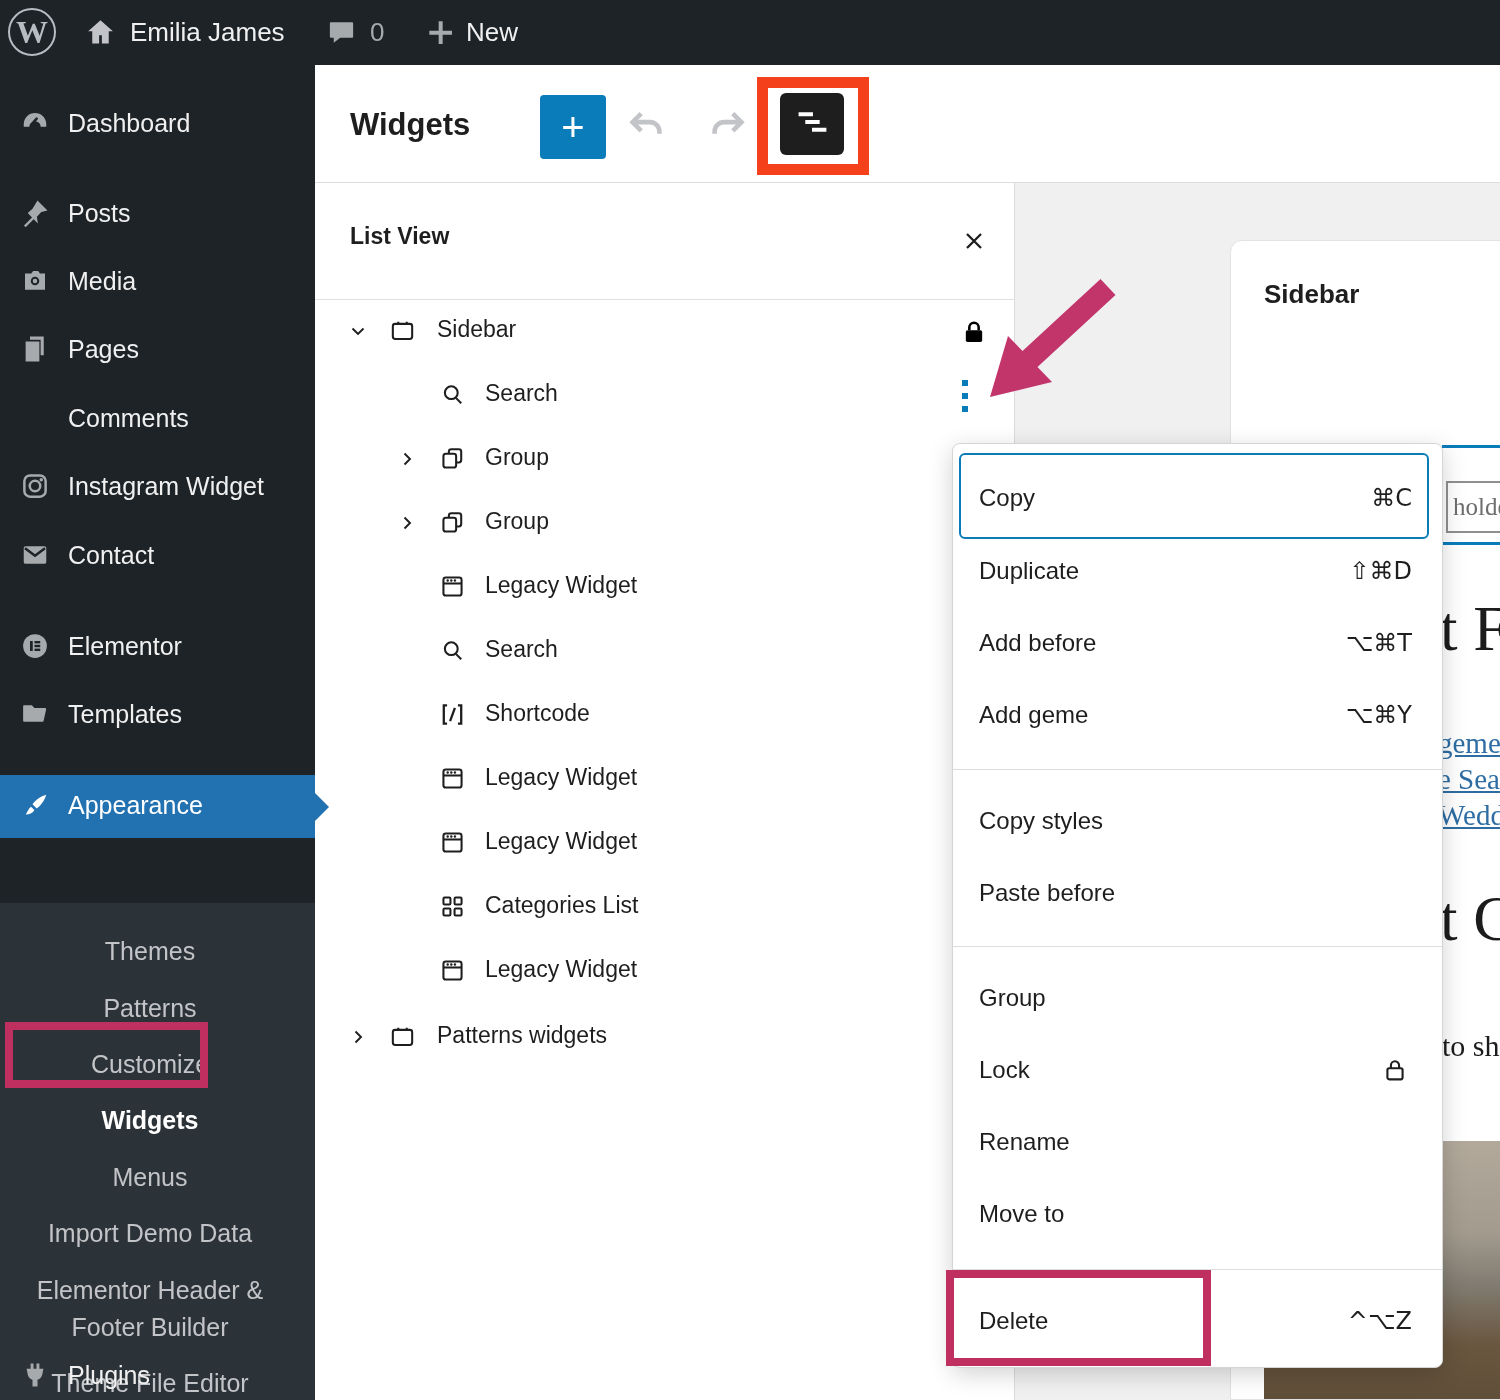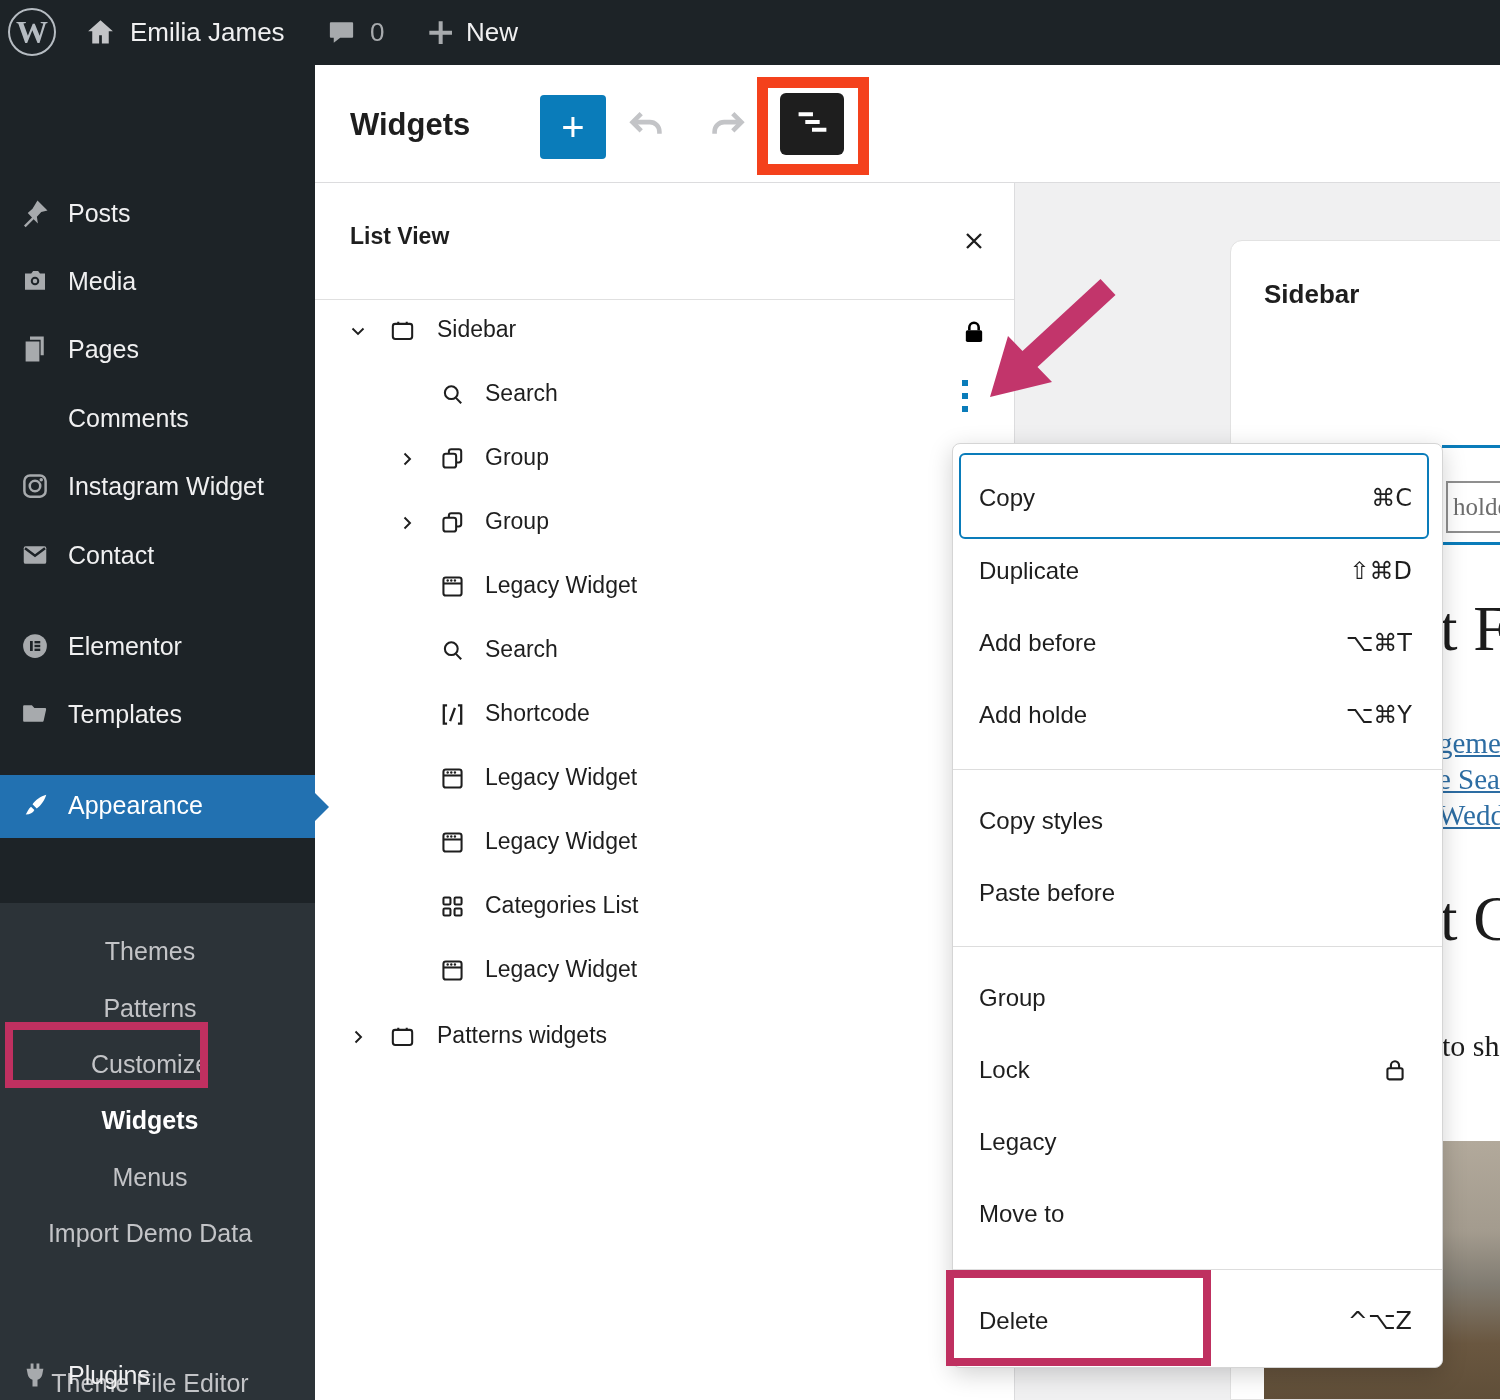--- a/index.html
+++ b/index.html
@@ -100,20 +100,27 @@
         <path d="M4 4h16c.6 0 1 .4 1 1v10c0 .6-.4 1-1 1h-9l-5 4v-4H4c-.6 0-1-.4-1-1V5c0-.6.4-1 1-1z" fill="currentColor"></path>
       </svg></span>
   <span class="ab-txt ab-gray" style="left:370px;">0</span>
   <span class="abs" style="left:424px;top:16px;color:#a7aaad;"><svg width="32" height="32" viewBox="0 0 24 24">
         <path d="M11 4h3v7h7v3h-7v7h-3v-7H4v-3h7z" fill="currentColor"></path>
       </svg></span>
   <span class="ab-txt" style="left:466px;">New</span>
 </div>
 
 <div id="side-menu">
+    <div class="sm-item" style="top:35px">
+      <span class="mi"><svg width="30" height="30" viewBox="0 0 24 24">
+          <path d="M12 4a9 9 0 019 9v2h-4.5a4.5 4.5 0 00-9 0H3v-2a9 9 0 019-9z" fill="currentColor"></path>
+          <rect x="11" y="7" width="2" height="6" rx="1" transform="rotate(42 12 10)" fill="#1d2327"></rect>
+        </svg></span>
+      <span class="ml">Dashboard</span>
+    </div>
     <div class="sm-item" style="top:125px">
       <span class="mi"><svg width="30" height="30" viewBox="0 0 24 24">
           <path d="M14 2l8 8-5 1.2L13.5 15l.8 5.3-3.4-3.4-6.4 6.4-1.3-1.3 6.4-6.4L6.2 12l3.8-3.5z" fill="currentColor"></path>
         </svg></span>
       <span class="ml">Posts</span>
     </div>
     <div class="sm-item" style="top:193px">
       <span class="mi"><svg width="30" height="30" viewBox="0 0 24 24">
           <path d="M4 6h5l1.5-2h4L16 6h4v13H4z" fill="currentColor"></path>
           <circle cx="12" cy="12" r="3.4" fill="#1d2327"></circle>
@@ -170,20 +177,21 @@
       <span class="ml">Appearance</span>
       <span class="arrow"></span>
     </div>
     <div id="submenu">
       <div class="sub-item" style="top:30px">Themes</div>
       <div class="sub-item" style="top:87px">Patterns</div>
       <div class="sub-item" style="top:143px">Customize</div>
       <div class="sub-item current" style="top:199px">Widgets</div>
       <div class="sub-item" style="top:256px">Menus</div>
       <div class="sub-item" style="top:312px">Import Demo Data</div>
+      <div class="sub-item" style="top:369px">Elementor Header &amp; Footer Builder</div>
       <div class="sub-item" style="top:462px">Theme File Editor</div>
     </div>
     <div class="sm-item" style="top:1287px">
       <span class="mi"><svg width="30" height="30" viewBox="0 0 24 24">
           <path d="M8.5 7V2.8h2.3V7h2.4V2.8h2.3V7h3.2l-.9 4.6a5.3 5.3 0 01-3.8 4.1v5.5h-4v-5.5a5.3 5.3 0 01-3.8-4.1L5.3 7z" fill="currentColor"></path>
         </svg></span>
       <span class="ml">Plugins</span>
     </div>
   </div>
 <div id="widgets-annotation"></div>
@@ -368,21 +376,21 @@
       </div>
       <div class="cm-row" style="top:91px">
         <span class="cm-label">Duplicate</span>
         <span class="cm-short">⇧⌘D</span>
       </div>
       <div class="cm-row" style="top:163px">
         <span class="cm-label">Add before</span>
         <span class="cm-short">⌥⌘T</span>
       </div>
       <div class="cm-row" style="top:235px">
-        <span class="cm-label">Add holde</span>
+        <span class="cm-label">Add geme</span>
         <span class="cm-short">⌥⌘Y</span>
       </div>
       <div class="cm-div" style="top:325px"></div>
       <div class="cm-row" style="top:341px">
         <span class="cm-label">Copy styles</span>
       </div>
       <div class="cm-row" style="top:413px">
         <span class="cm-label">Paste before</span>
       </div>
       <div class="cm-div" style="top:502px"></div>
@@ -390,21 +398,21 @@
         <span class="cm-label">Group</span>
       </div>
       <div class="cm-row" style="top:590px">
         <span class="cm-label">Lock</span>
         <span class="cm-icon" style="top:22px"><svg width="28" height="28" viewBox="0 0 24 24">
             <rect x="5.5" y="10.5" width="13" height="9.5" rx="1.5" fill="none" stroke="currentColor" stroke-width="1.8"></rect>
             <path d="M8.5 10.5V8a3.5 3.5 0 017 0v2.5" fill="none" stroke="currentColor" stroke-width="1.8"></path>
           </svg></span>
       </div>
       <div class="cm-row" style="top:662px">
-        <span class="cm-label">Legacy</span>
+        <span class="cm-label">Rename</span>
       </div>
       <div class="cm-row" style="top:734px">
         <span class="cm-label">Move to</span>
       </div>
       <div class="cm-div" style="top:825px"></div>
       <div class="cm-row" style="top:841px">
         <span class="cm-label">Delete</span>
         <span class="cm-short">^⌥Z</span>
       </div>
     </div>

